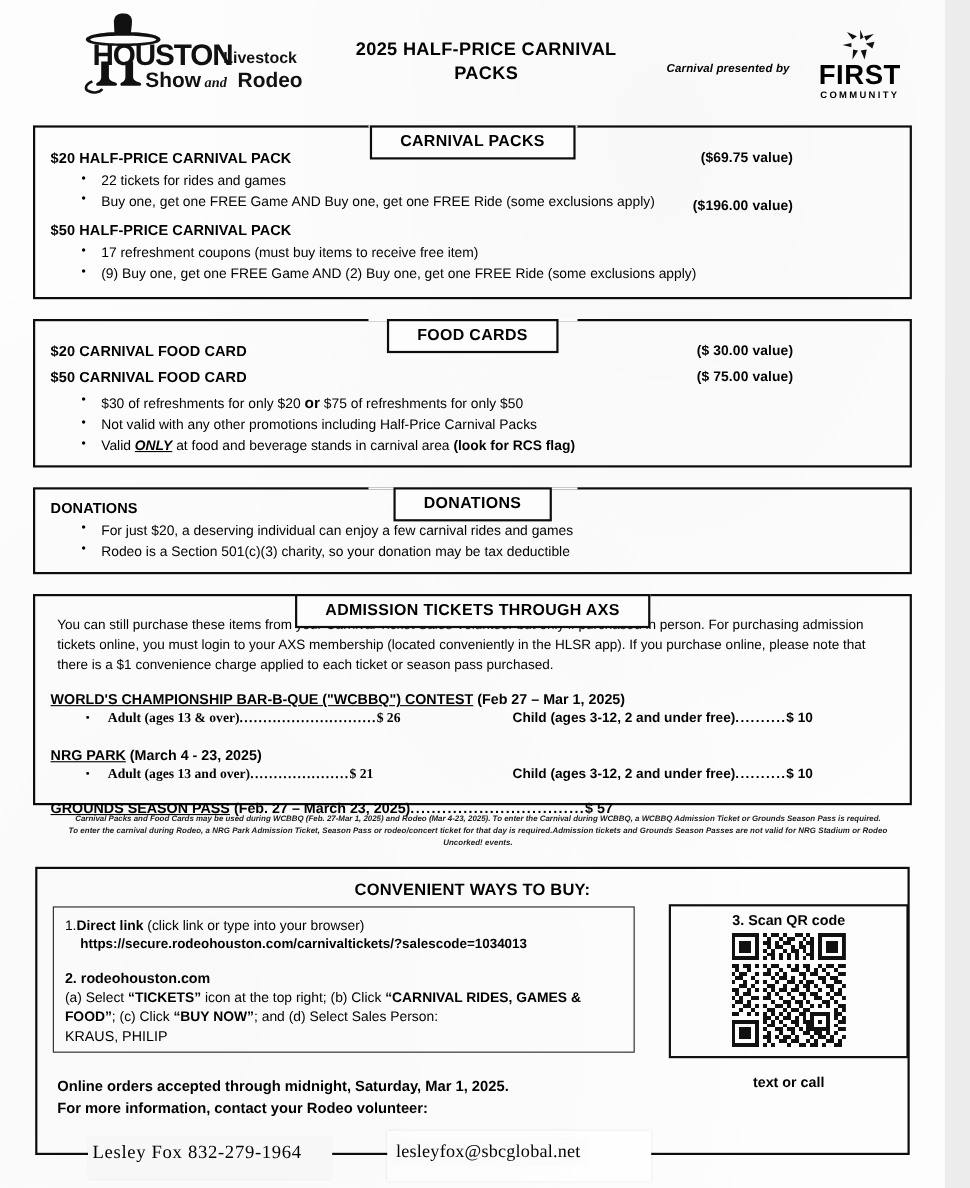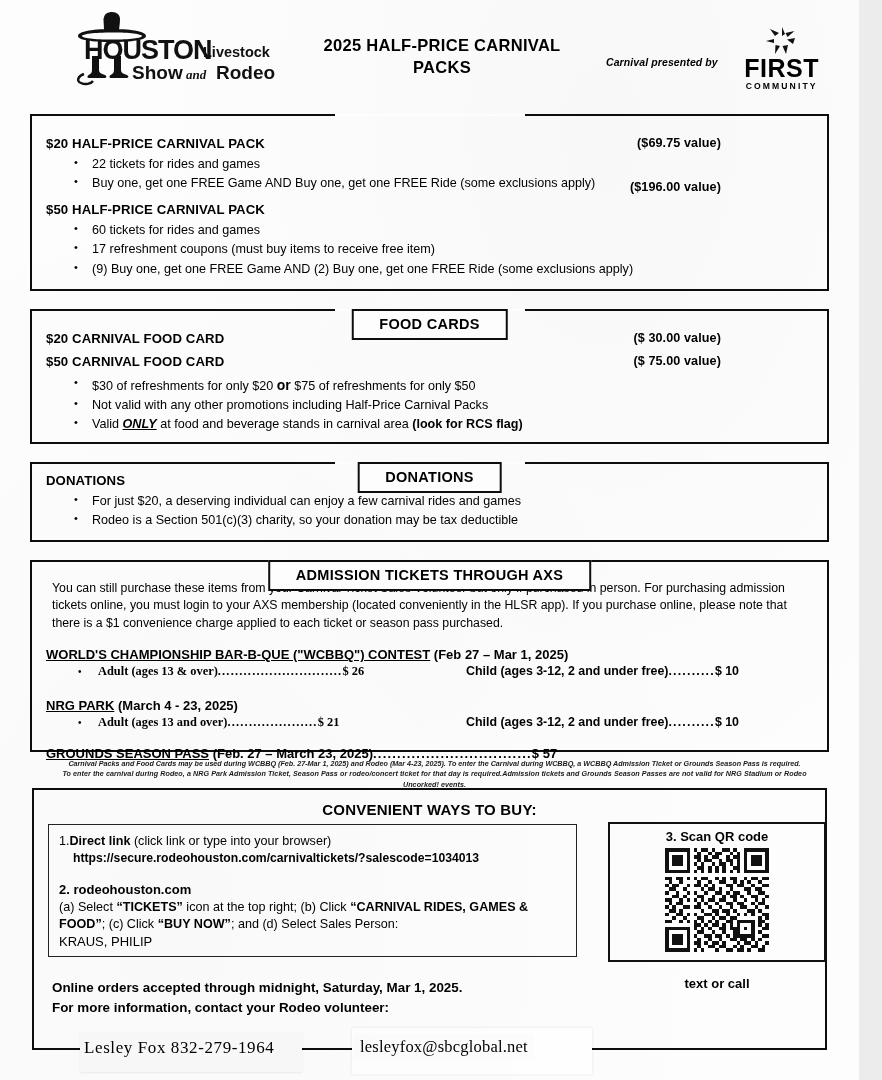--- a/index.html
+++ b/index.html
@@ -226,36 +226,36 @@
             <path d="M13 10 l-5 -7 l9 4 z"></path>
           </g>
         </svg>
         <div class="sponsor-first">FIRST</div>
         <div class="sponsor-community">COMMUNITY</div>
       </div>
     </div>
   </div>
 
   <div class="section">
+    <div class="sec-tab">CARNIVAL PACKS</div>
     <div class="sec-body">
       <div class="row-head">
         <span>$20 HALF-PRICE CARNIVAL PACK</span>
         <span class="val">($69.75 value)</span>
       </div>
       <ul class="bullets">
         <li>22 tickets for rides and games</li>
         <li>Buy one, get one FREE Game AND Buy one, get one FREE Ride (some exclusions apply)</li>
       </ul>
       <div class="gap"></div>
       <div class="row-head">
         <span>$50 HALF-PRICE CARNIVAL PACK</span>
         <span class="val" style="top:-22px;">($196.00 value)</span>
       </div>
       <ul class="bullets">
-        <li>60 tickets for rides and games</li>
         <li>17 refreshment coupons (must buy items to receive free item)</li>
         <li>(9) Buy one, get one FREE Game AND (2) Buy one, get one FREE Ride (some exclusions apply)</li>
       </ul>
     </div>
   </div>
 
   <div class="section" style="margin-top:12px;">
     <div class="sec-tab">FOOD CARDS</div>
     <div class="sec-body" style="padding-bottom:8px;">
       <div class="row-head">

